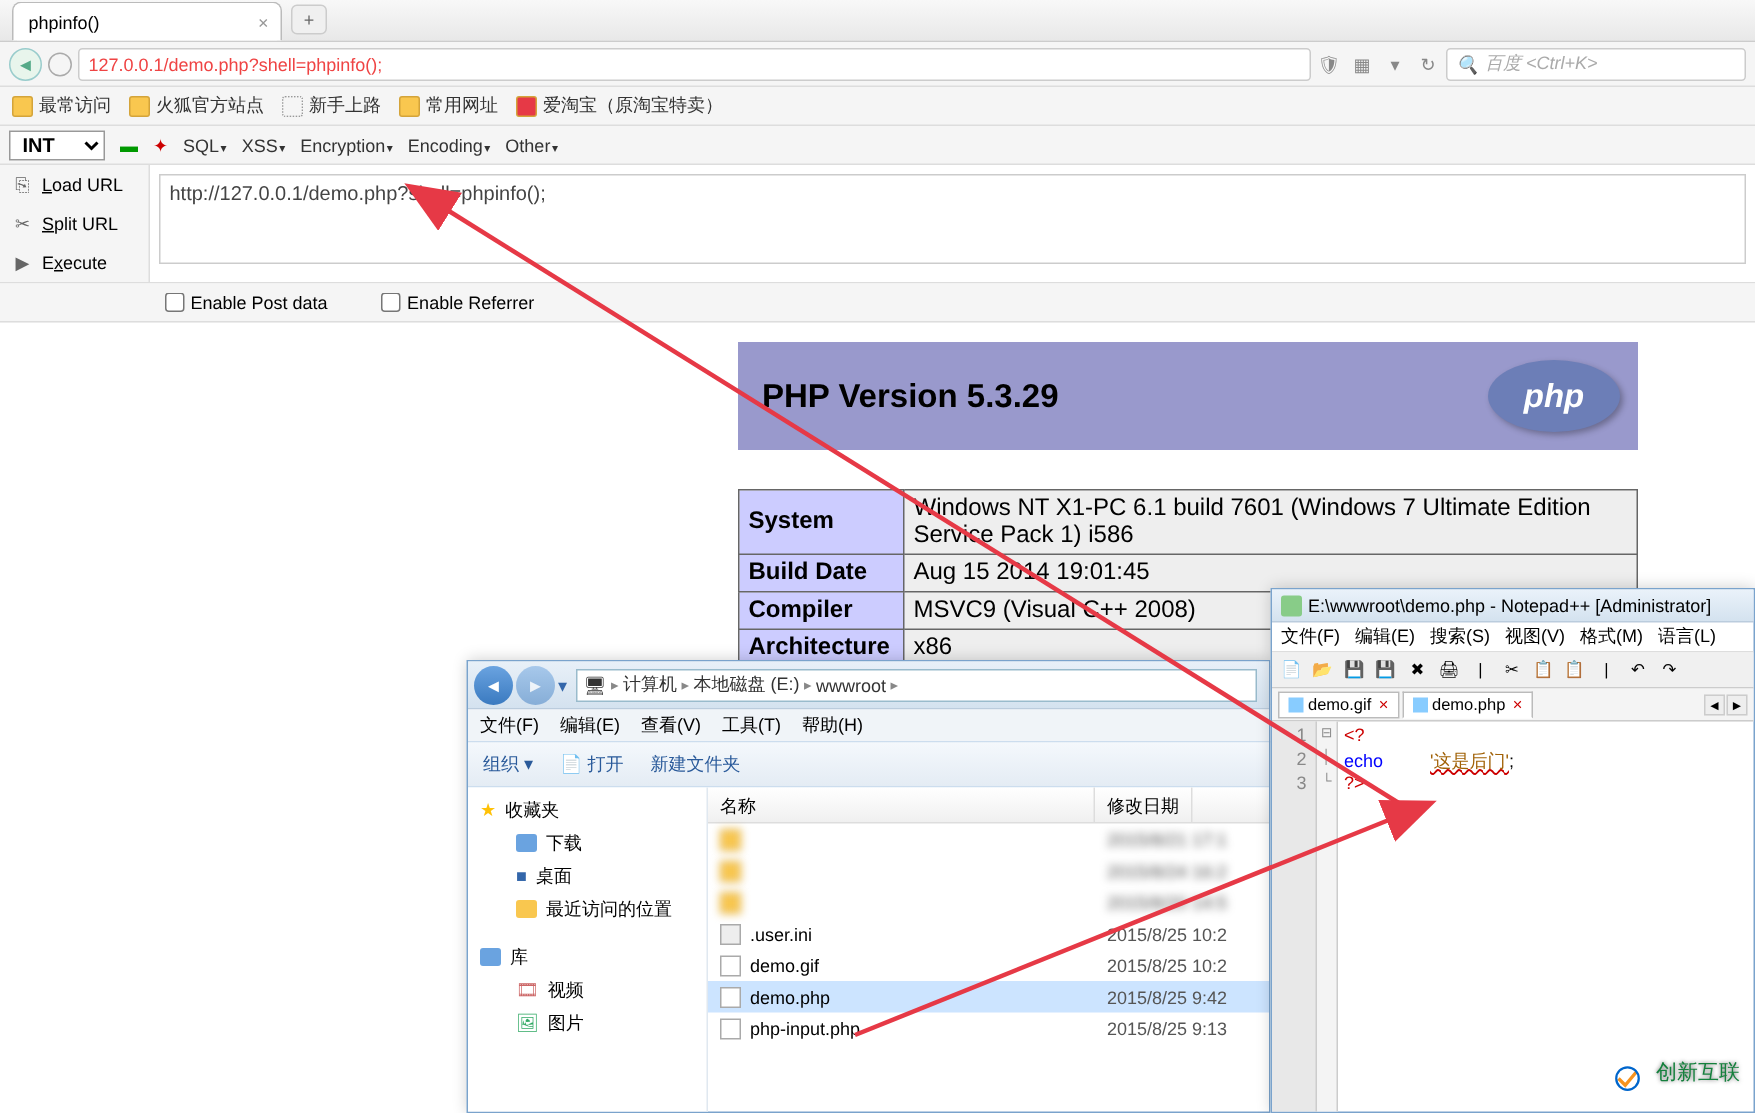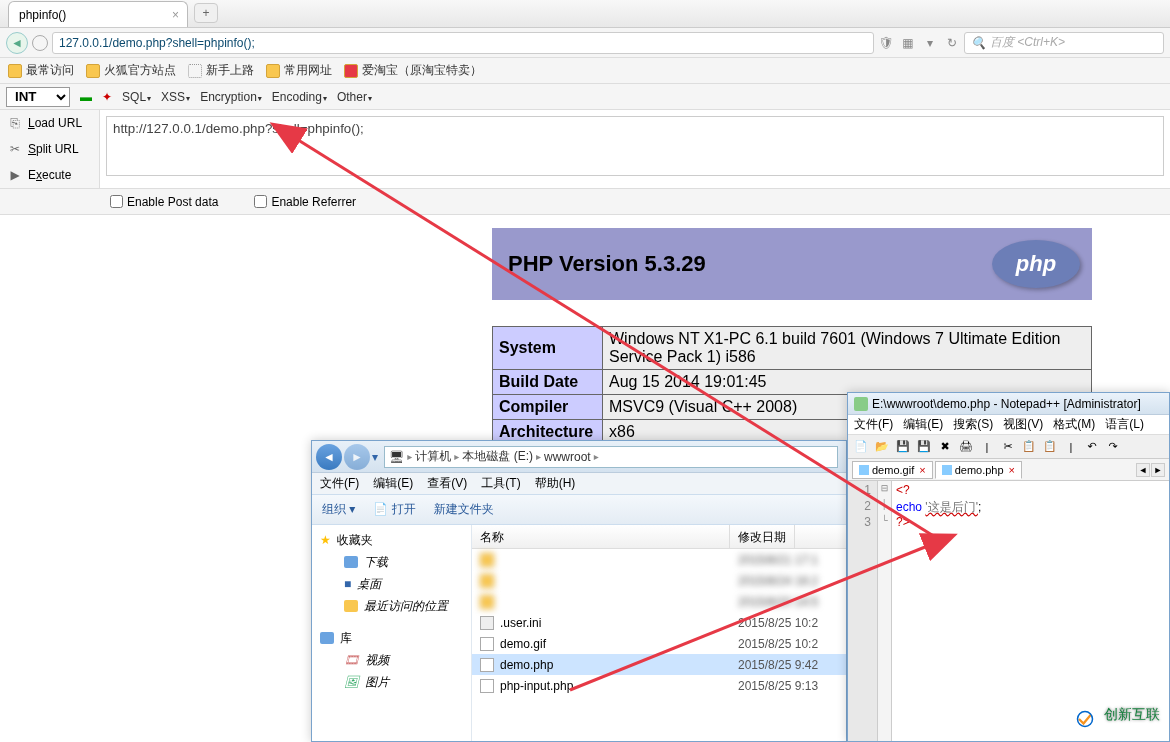--- a/index.html
+++ b/index.html
@@ -8,21 +8,21 @@
 
 .tab-bar { height:28px; background:linear-gradient(#f8f8f8,#e8e8e8); border-bottom:1px solid #ccc; display:flex; align-items:flex-end; }
 .tab { background:#fff; border:1px solid #bbb; border-bottom:none; border-radius:6px 6px 0 0; height:26px; display:flex; align-items:center; padding:0 28px 0 10px; margin-left:8px; position:relative; min-width:180px; }
 .tab-close { position:absolute; right:8px; color:#999; cursor:pointer; }
 .newtab { width:24px; height:20px; background:#f0f0f0; border:1px solid #ccc; border-radius:4px; margin:0 0 4px 6px; text-align:center; line-height:18px; color:#666; cursor:pointer; }
 
 .addr-bar { height:30px; background:#f5f5f5; border-bottom:1px solid #ddd; display:flex; align-items:center; padding:0 6px; gap:4px; }
 .nav-btn { width:22px; height:22px; border-radius:11px; display:flex; align-items:center; justify-content:center; color:#5a8; cursor:pointer; }
 .nav-btn.back { background:#e8f5ec; border:1px solid #9cc; }
 .globe { width:16px; height:16px; border:1px solid #aaa; border-radius:50%; }
-.url-box { flex:1; height:22px; background:#fff; border:1px solid #ccc; border-radius:3px; padding:0 6px; display:flex; align-items:center; color:#0c4a6e; }
+.url-box { flex:1; height:22px; background:#fff; border:1px solid #ccc; border-radius:3px; padding:0 6px; display:flex; align-items:center; color:#ef4444; }
 .addr-icons { display:flex; gap:6px; align-items:center; }
 .addr-icons span { width:16px; height:16px; display:inline-flex; align-items:center; justify-content:center; color:#888; }
 .shield { color:#4a4; }
 .search-box { width:200px; height:22px; background:#fff; border:1px solid #ccc; border-radius:3px; padding:0 6px; display:flex; align-items:center; gap:4px; color:#aaa; font-style:italic; }
 
 .bm-bar { height:26px; background:#f5f5f5; border-bottom:1px solid #ddd; display:flex; align-items:center; padding:0 8px; gap:12px; }
 .bm { display:flex; align-items:center; gap:4px; color:#333; cursor:pointer; }
 .bm-icon { width:14px; height:14px; background:#f9c74f; border:1px solid #d4a43a; border-radius:2px; }
 .bm-icon.dotted { background:none; border:1px dotted #999; }
 .bm-icon.red { background:#e63946; }
@@ -60,21 +60,21 @@
 .ex-breadcrumb { flex:1; height:22px; background:#fff; border:1px solid #9bc; margin:0 4px; display:flex; align-items:center; padding:0 4px; gap:3px; }
 .ex-breadcrumb span { color:#333; }
 .ex-breadcrumb .sep { color:#888; font-size:10px; }
 .ex-menu { height:22px; background:#f0f4f8; border-bottom:1px solid #cde; display:flex; align-items:center; padding:0 8px; gap:14px; }
 .ex-tool { height:30px; background:linear-gradient(#f4f8fc,#e4ecf4); border-bottom:1px solid #cde; display:flex; align-items:center; padding:0 10px; gap:18px; }
 .ex-tool span { color:#2a5a9a; cursor:pointer; }
 .ex-body { display:flex; height:calc(100% - 84px); }
 .ex-side { width:160px; background:#fff; border-right:1px solid #e0e8f0; padding:4px 0; overflow:hidden; }
 .ex-side-item { height:22px; display:flex; align-items:center; padding:0 10px 0 18px; gap:6px; cursor:pointer; }
 .ex-side-item.hdr { font-weight:normal; padding-left:8px; }
-.ex-side-item.sub { padding-left:32px;font-style:italic; }
+.ex-side-item.sub { padding-left:32px; }
 .star { color:#ffc107; }
 .folder-b { width:14px; height:12px; background:#6aa3e0; border-radius:2px; }
 .folder-y { width:14px; height:12px; background:#f9c74f; border-radius:2px; }
 .ex-files { flex:1; }
 .ex-cols { height:24px; background:linear-gradient(#fff,#f0f0f0); border-bottom:1px solid #ddd; display:flex; }
 .ex-cols div { padding:4px 8px; border-right:1px solid #ddd; }
 .ex-cols div:first-child { width:258px; }
 .ex-row { height:21px; display:flex; align-items:center; cursor:pointer; }
 .ex-row.sel { background:#cce4ff; }
 .ex-row .nm { width:258px; padding-left:8px; display:flex; align-items:center; gap:6px; }
@@ -100,21 +100,21 @@
 .npp-tab-nav span { width:14px; height:14px; background:#eee; border:1px solid #ccc; text-align:center; line-height:12px; font-size:9px; }
 .npp-editor { display:flex; height:calc(100% - 88px); font-family:Consolas,monospace; font-size:12px; }
 .npp-gutter { width:30px; background:#e8e8e8; text-align:right; padding:2px 6px 0 0; color:#888; border-right:1px solid #ccc; }
 .npp-gutter div { height:16px; }
 .npp-fold { width:14px; background:#f4f4f4; border-right:1px solid #ccc; padding-top:2px; }
 .npp-fold div { height:16px; text-align:center; color:#888; font-size:9px; }
 .npp-code { flex:1; padding:2px 4px; }
 .npp-code div { height:16px; white-space:pre; }
 .kw-tag { color:#c00; }
 .kw-echo { color:#00f; }
-.kw-str { color:#737373; text-decoration:wavy underline #c00; }
+.kw-str { color:#a16207; text-decoration:wavy underline #c00;margin-left:28px; }
 
 
 .arrows { position:absolute; left:0; top:0; width:1170px; height:742px; pointer-events:none; }
 
 
 .watermark { position:absolute; right:10px; bottom:10px; display:flex; align-items:flex-start; gap:6px; color:#15803d; font-size:14px; text-shadow:0 0 3px rgba(0,0,0,.6); }
 .wm-badge { width:26px; height:26px; background:#fff; border-radius:50%; display:flex; align-items:center; justify-content:center; }
 .wm-badge svg { width:18px; height:18px; }
 </style>
 </head>

